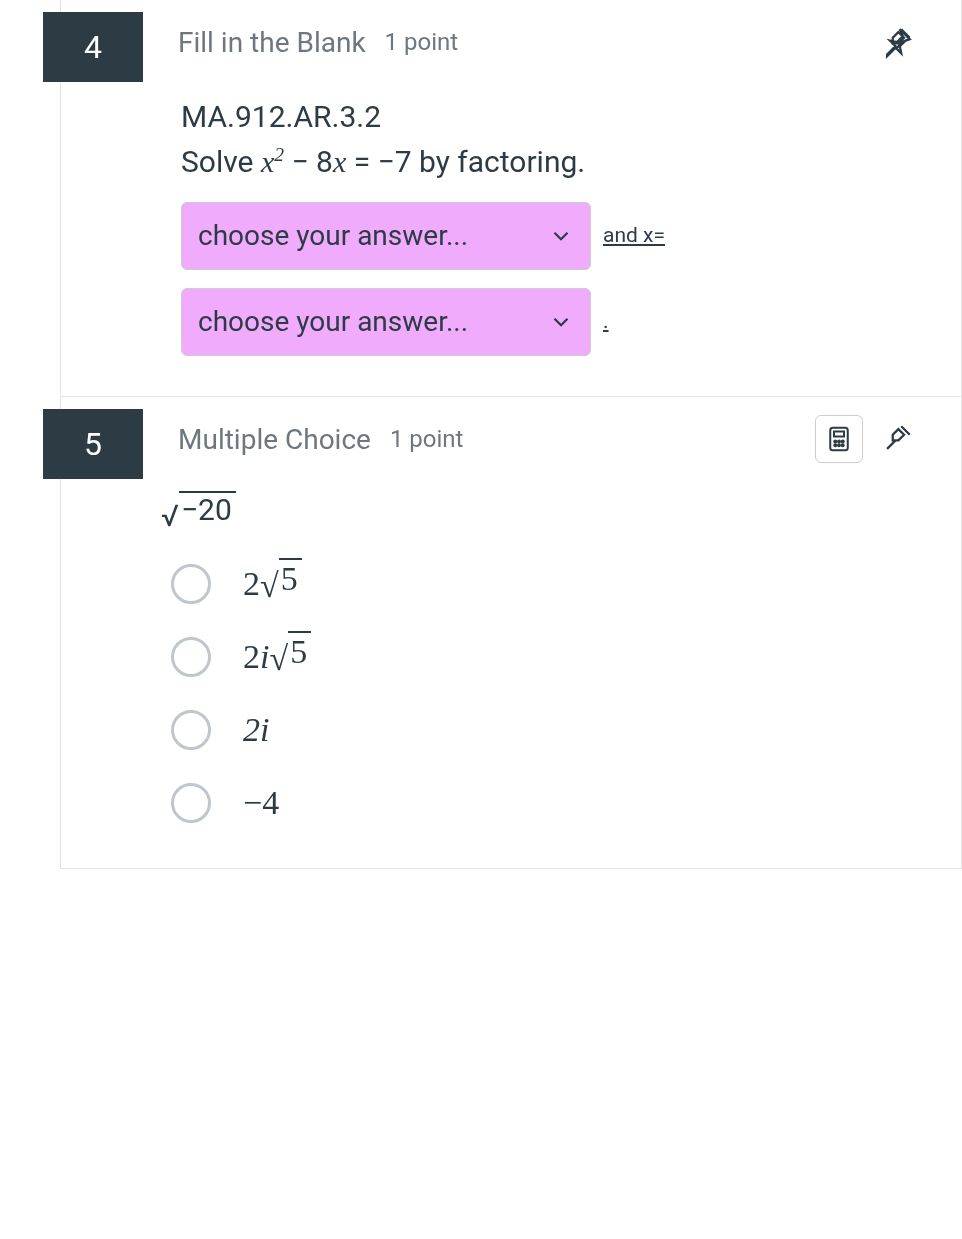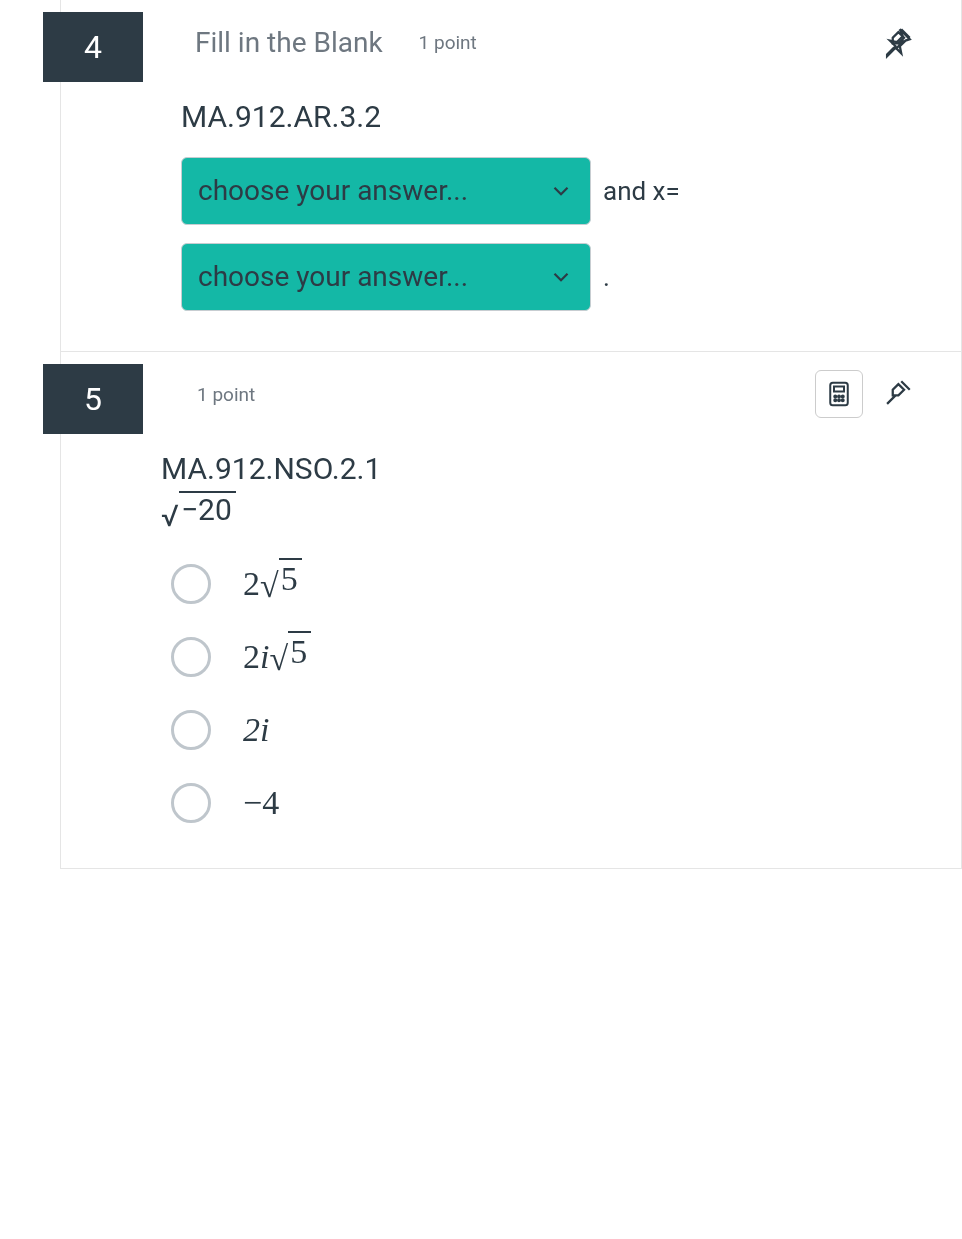--- a/index.html
+++ b/index.html
@@ -15,21 +15,21 @@
     border-left: 1px solid #e5e5e5;
     border-right: 1px solid #e5e5e5;
     padding-bottom: 40px;
     margin-left: 60px;
     position: relative;
   }
   .question-header {
     display: flex;
     align-items: center;
     padding: 18px 20px 18px 0;
-    gap: 26px;
+    gap: 9px;
   }
   .question-number {
     position: absolute;
     left: -18px;
     top: 12px;
     width: 100px;
     height: 70px;
     background: #2d3b45;
     color: #fff;
     display: flex;
@@ -39,21 +39,21 @@
     font-weight: 400;
   }
   .header-spacer { width: 100px; }
   .question-type {
     color: #6e7780;
     font-size: 28px;
     margin-left: 8px;
   }
   .points {
     color: #6e7780;
-    font-size: 19px;
+    font-size: 24px;
     margin-left: 10px;
   }
   .header-actions {
     margin-left: auto;
     display: flex;
     align-items: center;
     gap: 10px;
     padding-right: 20px;
   }
   .icon-btn {
@@ -88,23 +88,23 @@
     border: 1px solid #c7cdd1;
     border-radius: 6px;
     padding: 12px 16px;
     display: flex;
     align-items: center;
     justify-content: space-between;
     min-width: 410px;
     font-size: 28px;
     color: #2d3b45;
     cursor: pointer;
-    background: #14b8a6;
-  }
-  .connector { font-size: 26px; }
+    background: #f0abfc;
+  }
+  .connector { font-size: 21px; text-decoration: underline; }
   .options {
     display: flex;
     flex-direction: column;
     gap: 22px;
     margin-top: 22px;
     margin-left: 10px;
   }
   .option {
     display: flex;
     align-items: center;
@@ -151,20 +151,23 @@
       <div class="icon-btn">
         <svg width="34" height="34" viewBox="0 0 24 24" fill="none" stroke="#2d3b45" stroke-width="1.6">
           <path d="M14 3l7 7-3 1-4 4 1 5-4-4-6 6 0-1 6-6-4-4 5 1 4-4z" transform="rotate(0 12 12)"></path>
           <path d="M15 3l6 6M17 11l-6 6M5 21l5-5M13 5l-4 4 0 4 4 0 4-4z" stroke="#2d3b45" fill="none"></path>
         </svg>
       </div>
     </div>
   </div>
   <div class="question-body">
     <div>MA.912.AR.3.2</div>
+    <div>
+      <span>Solve </span><span class="mi">x</span><span class="mi sup">2</span><span> − 8</span><span class="mi">x</span><span> = −7</span><span> by factoring.</span>
+    </div>
 
     <div class="answer-row">
       <div class="dropdown">
         <span>choose your answer...</span>
         <svg width="26" height="26" viewBox="0 0 24 24" fill="none" stroke="#2d3b45" stroke-width="2">
           <polyline points="6 9 12 15 18 9"></polyline>
         </svg>
       </div>
       <span class="connector">and x=</span>
     </div>
@@ -178,20 +181,21 @@
       </div>
       <span class="connector">.</span>
     </div>
   </div>
 </div>
 
 <div class="question-block">
   <div class="question-number">5</div>
   <div class="question-header">
     <div class="header-spacer"></div>
+    <span class="question-type">Multiple Choice</span>
     <span class="points">1 point</span>
     <div class="header-actions">
       <div class="icon-btn icon-btn-border">
         <svg width="30" height="30" viewBox="0 0 24 24" fill="none" stroke="#2d3b45" stroke-width="1.6">
           <rect x="5" y="3" width="14" height="18" rx="2"></rect>
           <rect x="8" y="6" width="8" height="4"></rect>
           <circle cx="9" cy="14" r="0.8" fill="#2d3b45"></circle>
           <circle cx="12" cy="14" r="0.8" fill="#2d3b45"></circle>
           <circle cx="15" cy="14" r="0.8" fill="#2d3b45"></circle>
           <circle cx="9" cy="17" r="0.8" fill="#2d3b45"></circle>
@@ -200,21 +204,20 @@
         </svg>
       </div>
       <div class="icon-btn">
         <svg width="34" height="34" viewBox="0 0 24 24" fill="none" stroke="#2d3b45" stroke-width="1.6">
           <path d="M13 5l-4 4 0 4 4 0 4-4zM15 3l6 6M11 13l-6 6"></path>
         </svg>
       </div>
     </div>
   </div>
   <div class="question-body q5-body">
-    <div>MA.912.NSO.2.1</div>
     <div>
       <span class="sqrt">
           <span class="sqrt-sym">√</span>
           <span class="sqrt-arg">−20</span>
         </span>
     </div>
 
     <div class="options">
       <div class="option">
         <div class="radio"></div>

